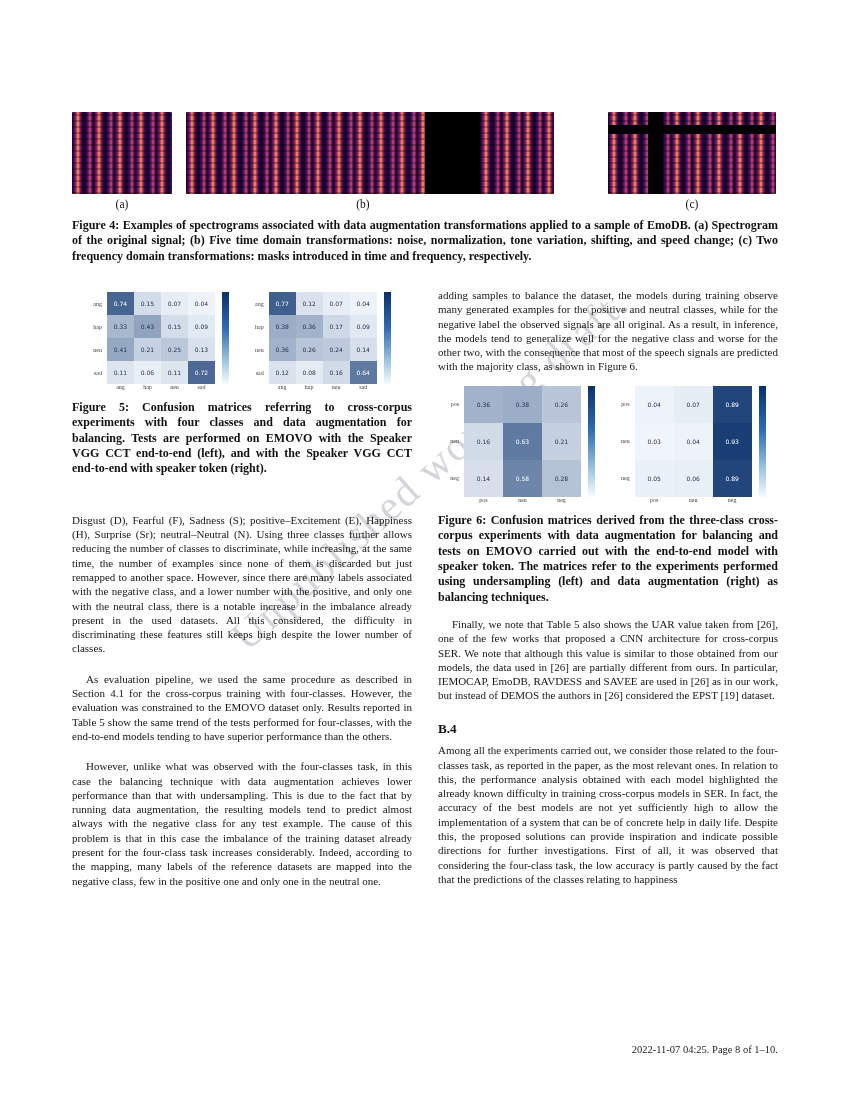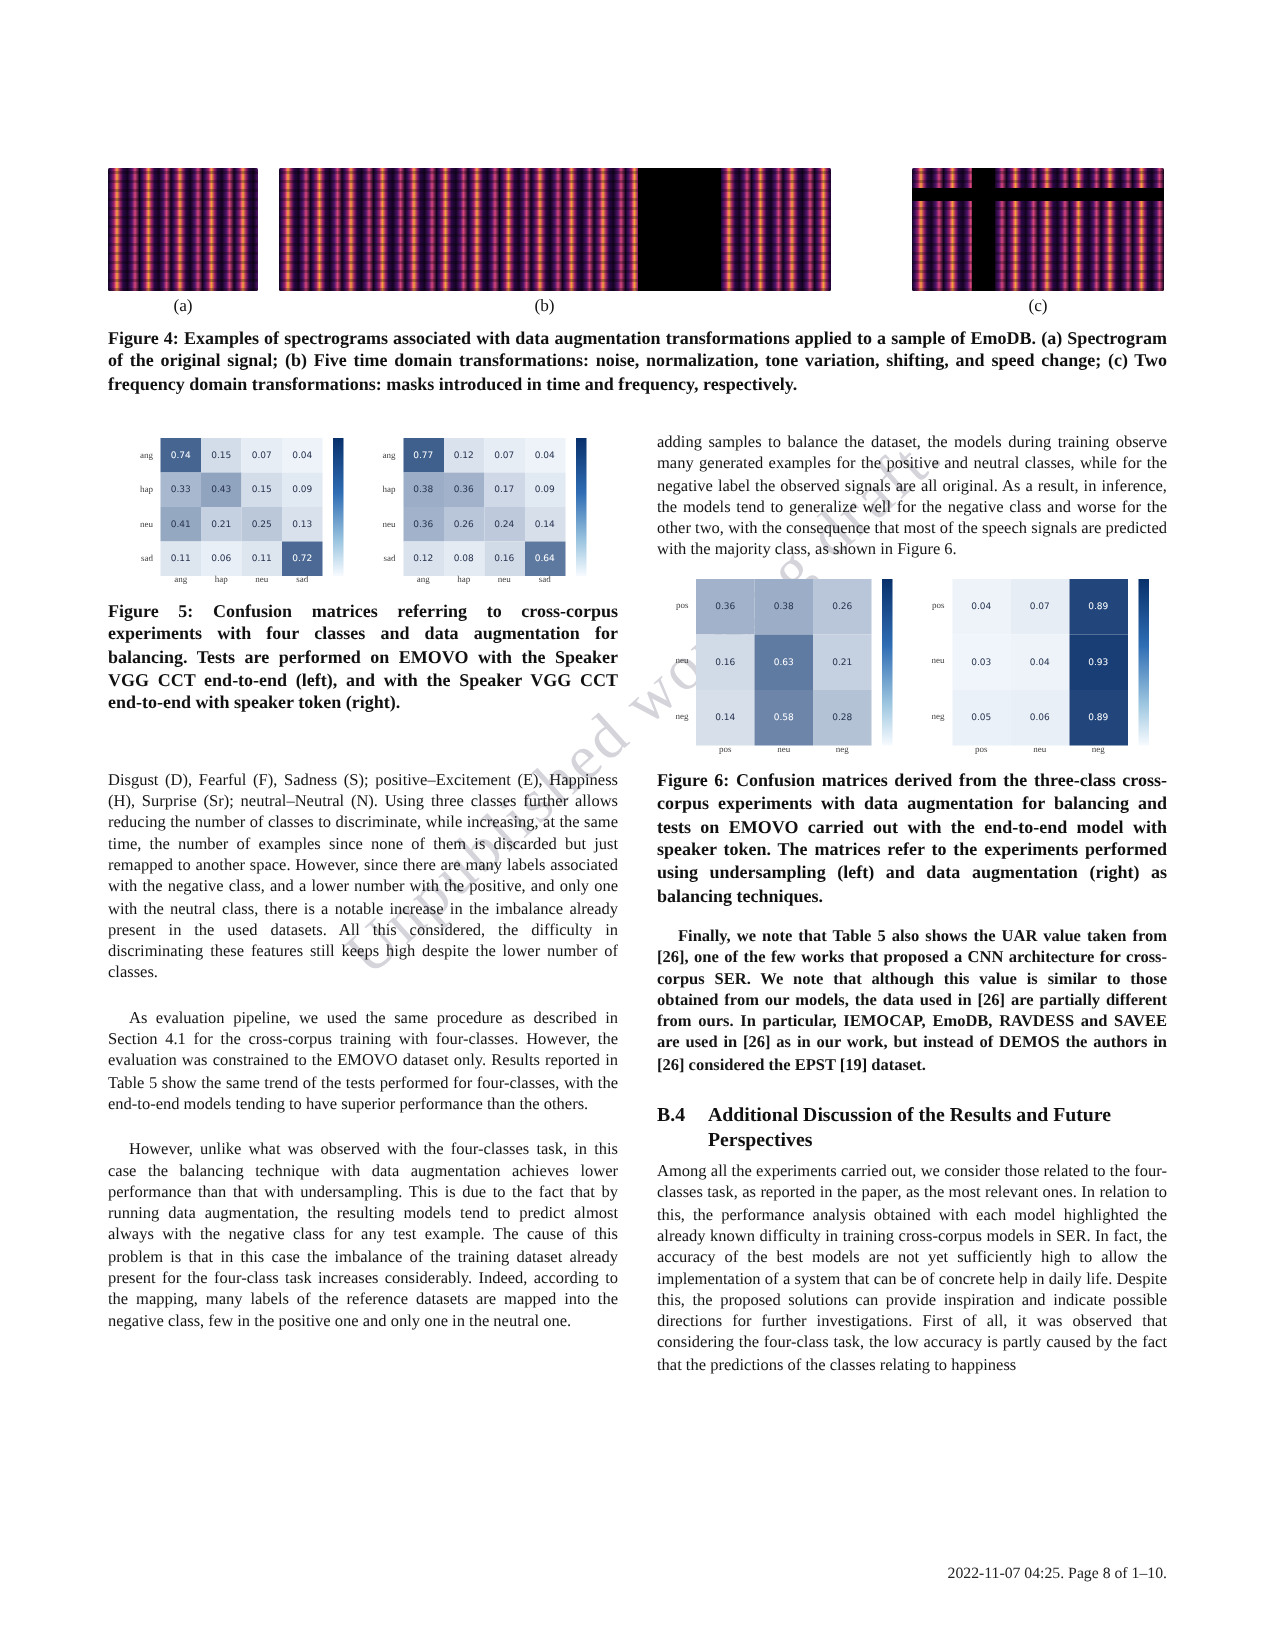--- a/index.html
+++ b/index.html
@@ -79,21 +79,21 @@
   
   .footer{position:absolute;top:1044px;left:438px;width:340px;text-align:right;
           font-size:10.5px;color:#222;}
 
   
   .watermark{position:absolute;top:445px;left:150px;width:560px;text-align:center;
              transform:rotate(-42deg);font-size:42px;letter-spacing:2px;
              color:#8f8fa0;opacity:0.38;pointer-events:none;white-space:nowrap;}
 
   .spacer-para{margin-top:36px;}
-  .mt12{margin-top:12px;font-weight:bold;}
+  .mt12{margin-top:12px;}
   .mt6{margin-top:6px;}
 </style>
 </head>
 <body>
 
 <div class="page">
 
 
   <div class="watermark">Unpublished working draft.</div>
 
@@ -252,21 +252,20 @@
           </div>
           <div class="hm-cbar" style="height: 111px;"></div>
         </div>
     </div>
     <div class="caption">Figure 6: Confusion matrices derived from the three-class cross-corpus experiments with data augmentation for balancing and tests on EMOVO carried out with the end-to-end model with speaker token. The matrices refer to the experiments performed using undersampling (left) and data augmentation (right) as balancing techniques.</div>
 
     <p class="body-text indent mt12">Finally, we note that Table 5 also shows the UAR value taken from [26], one of the few works that proposed a CNN architecture for cross-corpus SER. We note that although this value is similar to those obtained from our models, the data used in [26] are partially different from ours. In particular, IEMOCAP, EmoDB, RAVDESS and SAVEE are used in [26] as in our work, but instead of DEMOS the authors in [26] considered the EPST [19] dataset.</p>
 
     <div class="section-heading">
       <span class="hnum">B.4</span>
-      <span>Additional Discussion of the Results and Future Perspectives</span>
     </div>
 
     <p class="body-text mt6">Among all the experiments carried out, we consider those related to the four-classes task, as reported in the paper, as the most relevant ones. In relation to this, the performance analysis obtained with each model highlighted the already known difficulty in training cross-corpus models in SER. In fact, the accuracy of the best models are not yet sufficiently high to allow the implementation of a system that can be of concrete help in daily life. Despite this, the proposed solutions can provide inspiration and indicate possible directions for further investigations. First of all, it was observed that considering the four-class task, the low accuracy is partly caused by the fact that the predictions of the classes relating to happiness</p>
   </div>
 
   <div class="footer">2022-11-07 04:25. Page 8 of 1–10.</div>
 
 </div>
 
 </body></html>

